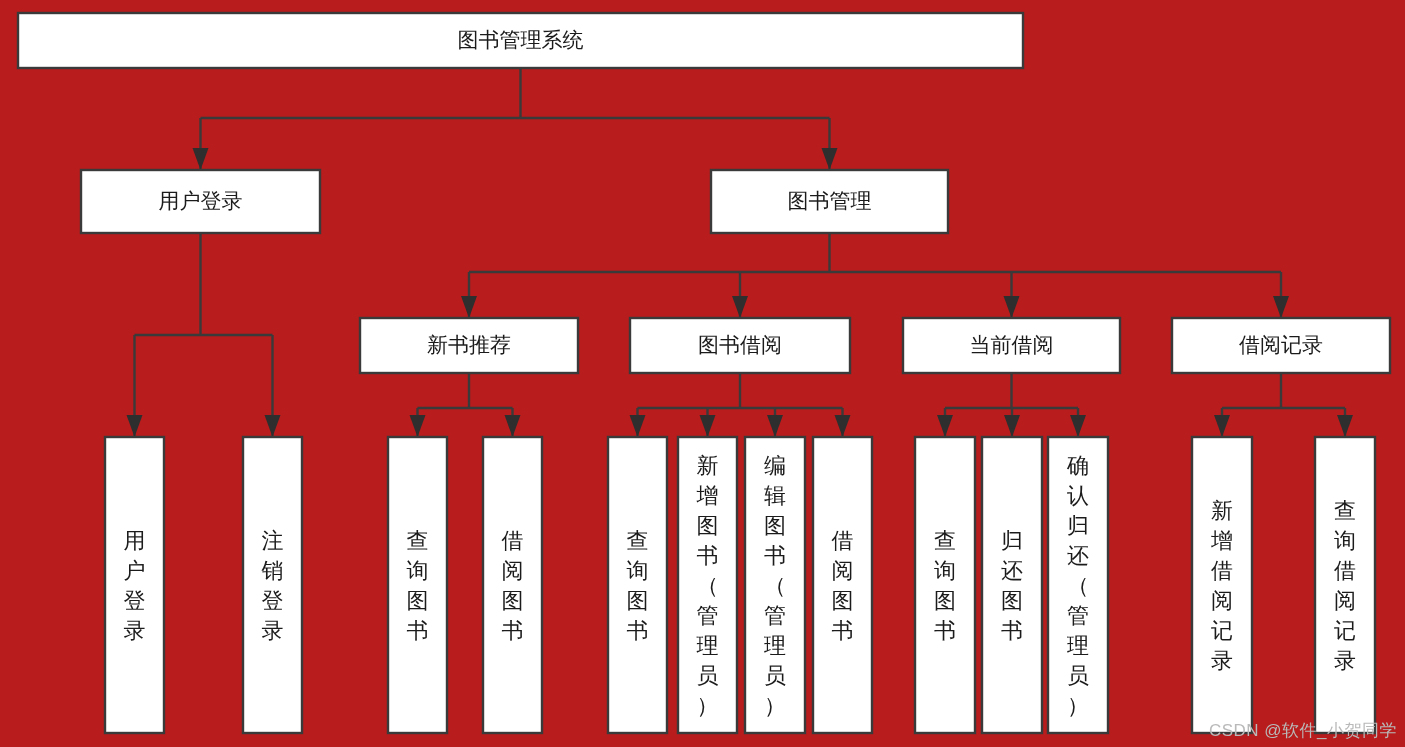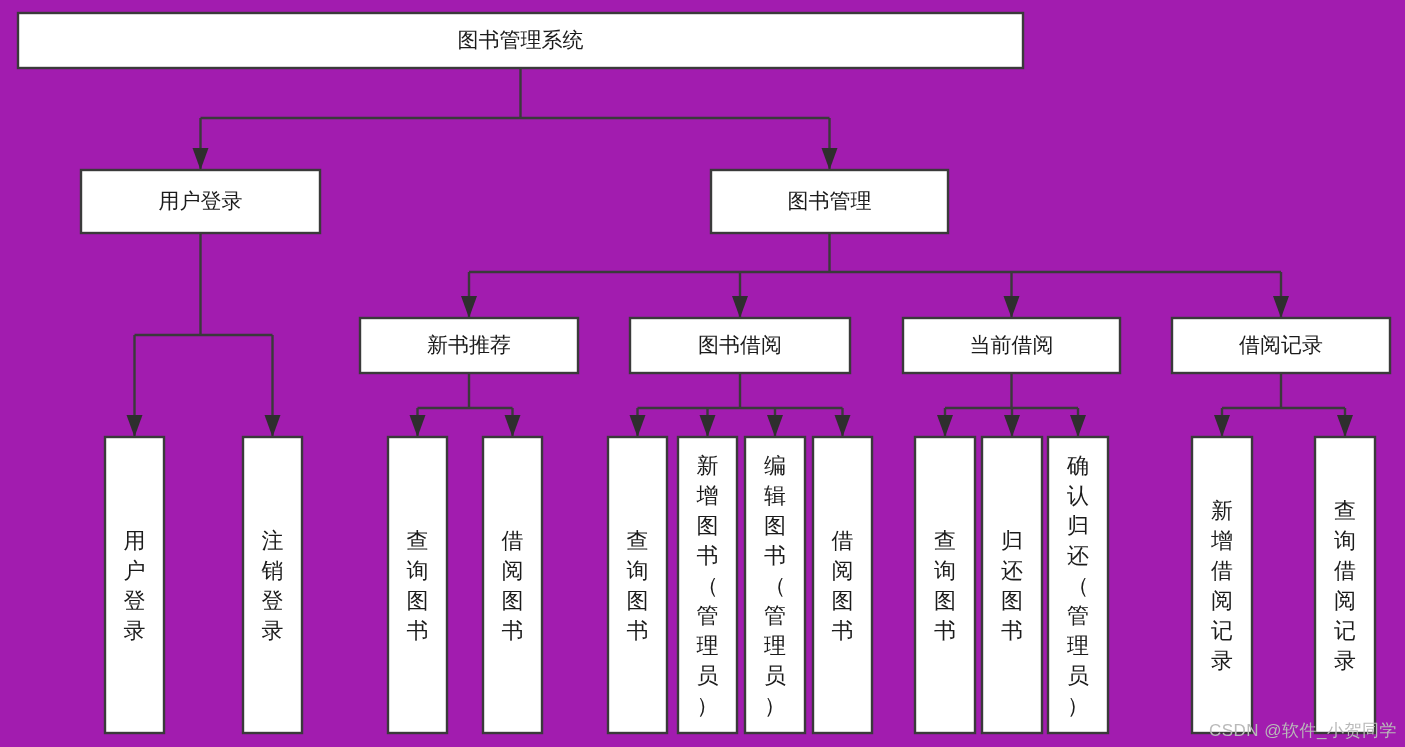--- a/index.html
+++ b/index.html
@@ -10,21 +10,21 @@
   body {
     width: 1405px;
     height: 747px;
     font-family: "Liberation Sans", "DejaVu Sans", sans-serif;
     overflow: hidden;
   }
   #diagram-root {
     position: relative;
     width: 1405px;
     height: 747px;
-    background: #a21caf;
+    background: #b91c1c;
   }
   svg#flow-svg {
     position: absolute;
     top: 0;
     left: 0;
     width: 1405px;
     height: 747px;
     display: block;
   }
   .node-box {

